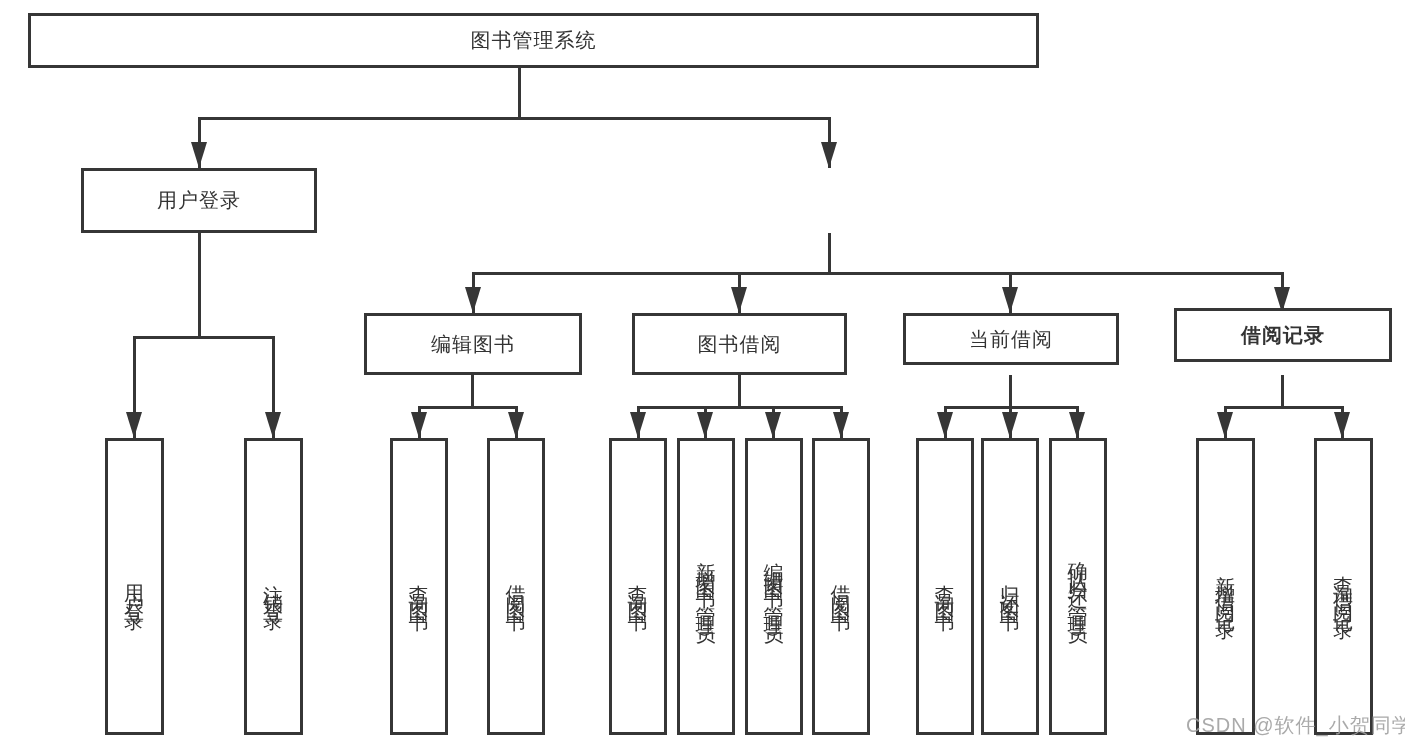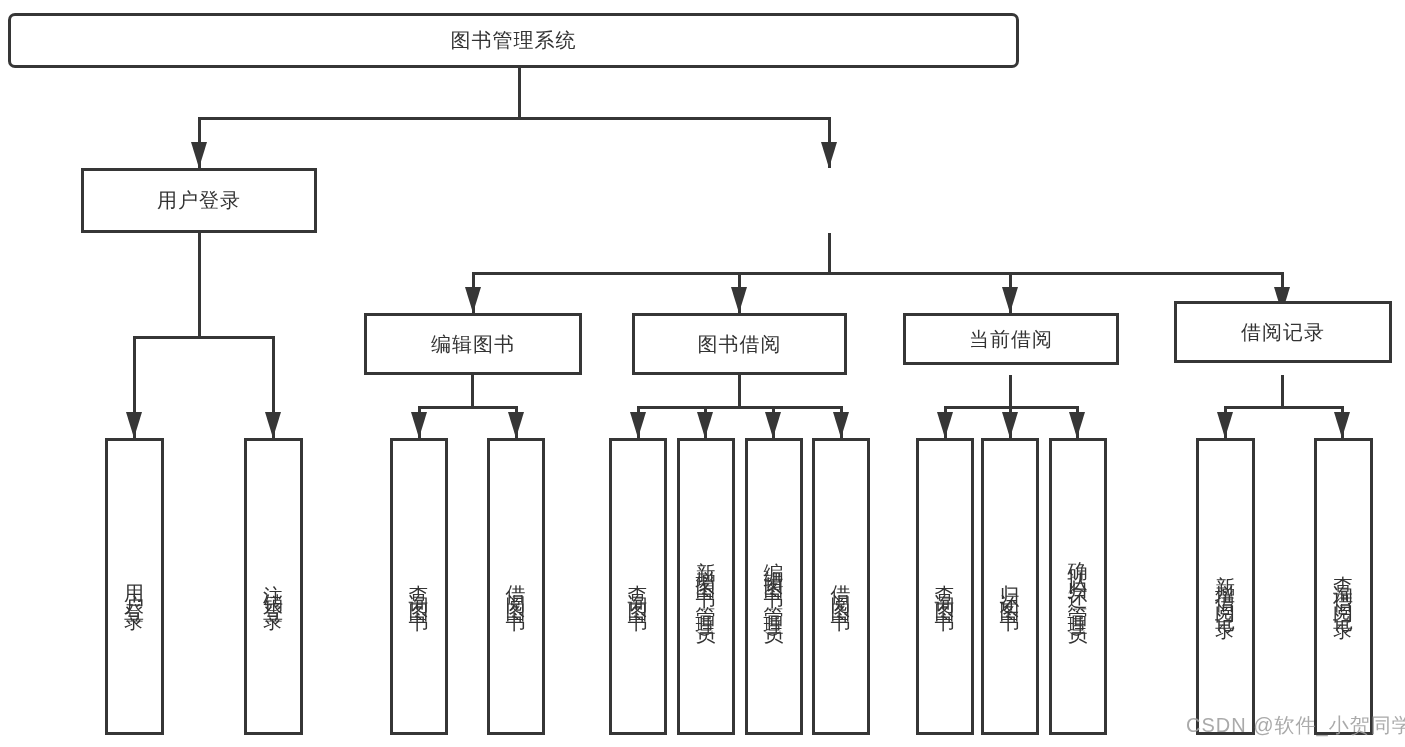--- a/index.html
+++ b/index.html
@@ -60,21 +60,21 @@
     color:rgba(158,158,158,0.88);
     letter-spacing:1px;
     white-space:nowrap;
   }
 </style>
 </head>
 <body>
 
 <div class="canvas">
 
-  <div class="node" style="left:8px;top:13px;width:1011px;height:55px;border-radius:7px;">
+  <div class="node" style="left:28px;top:13px;width:1011px;height:55px;">
     <span>图书管理系统</span>
   </div>
 
   <div class="vline" style="left:518px;top:68px;height:50px;"></div>
   <div class="hline" style="left:198px;top:117px;width:633px;"></div>
   <div class="vline" style="left:198px;top:117px;height:51px;"></div>
   <div class="arrow" style="left:191px;top:142px;"></div>
   <div class="vline" style="left:828px;top:117px;height:51px;"></div>
   <div class="arrow" style="left:821px;top:142px;"></div>
 
@@ -102,21 +102,21 @@
 
   <div class="node" style="left:364px;top:313px;width:218px;height:62px;">
     <span>编辑图书</span>
   </div>
   <div class="node" style="left:632px;top:313px;width:215px;height:62px;">
     <span>图书借阅</span>
   </div>
   <div class="node" style="left:903px;top:313px;width:216px;height:52px;">
     <span>当前借阅</span>
   </div>
-  <div class="node" style="left:1174px;top:301px;width:218px;height:62px;">
+  <div class="node" style="left:1174px;top:308px;width:218px;height:54px;font-weight:bold;">
     <span>借阅记录</span>
   </div>
 
   <div class="vline" style="left:471px;top:375px;height:34px;"></div>
   <div class="hline" style="left:418px;top:406px;width:100px;"></div>
   <div class="vline" style="left:418px;top:406px;height:32px;"></div>
   <div class="arrow" style="left:411px;top:412px;"></div>
   <div class="vline" style="left:515px;top:406px;height:32px;"></div>
   <div class="arrow" style="left:508px;top:412px;"></div>
 

